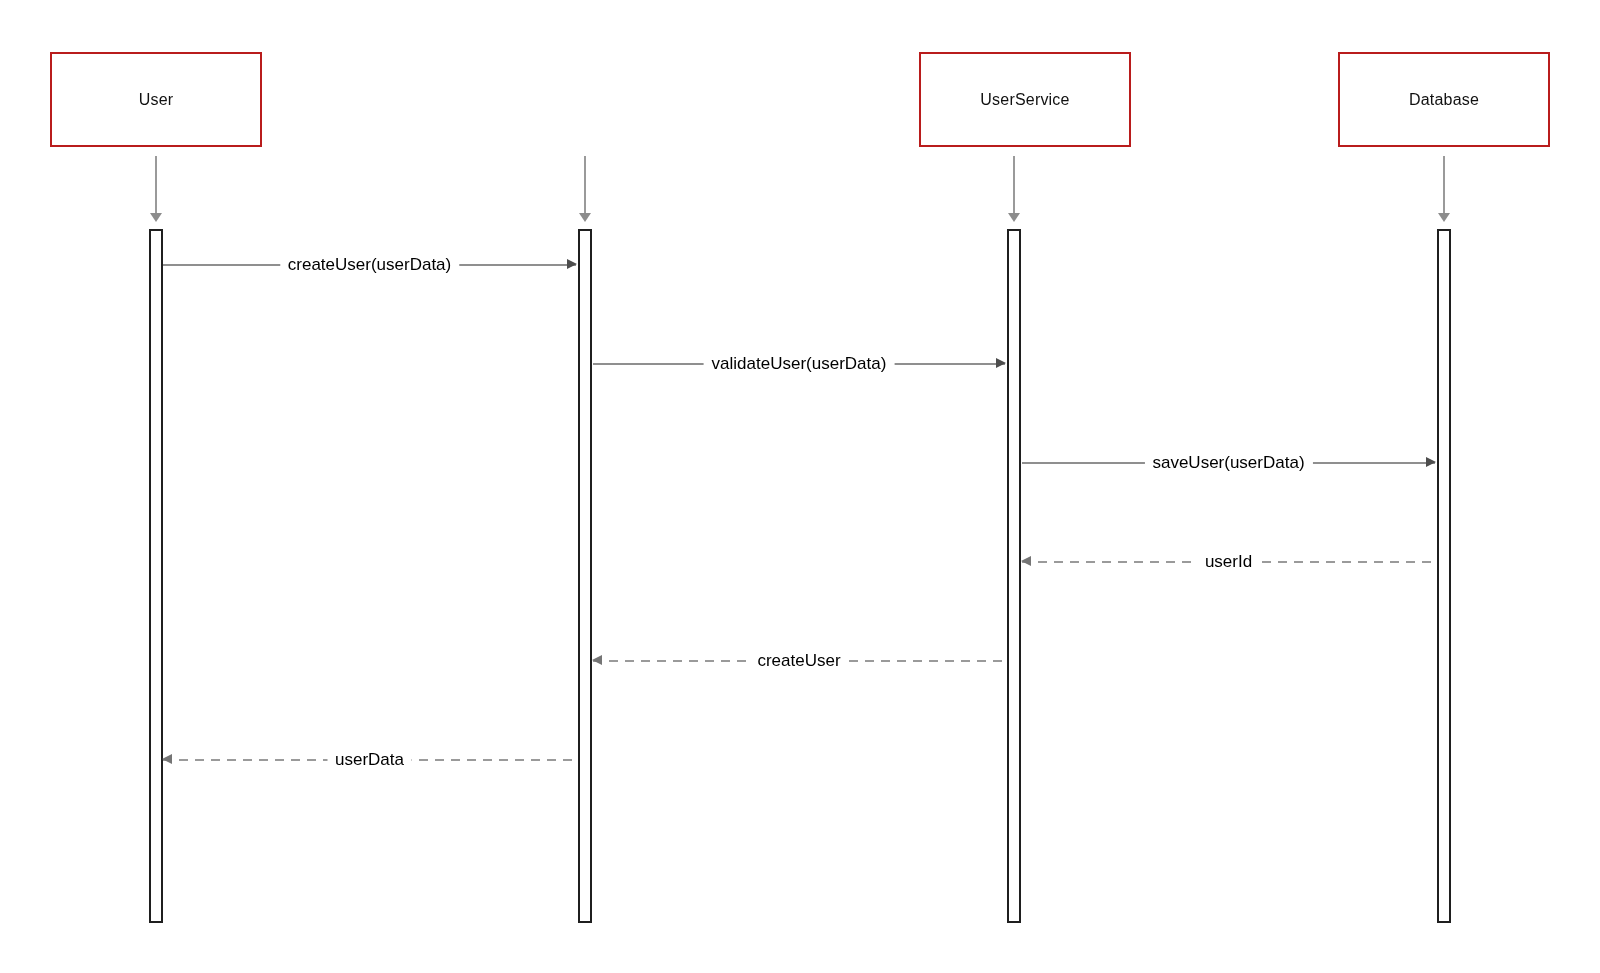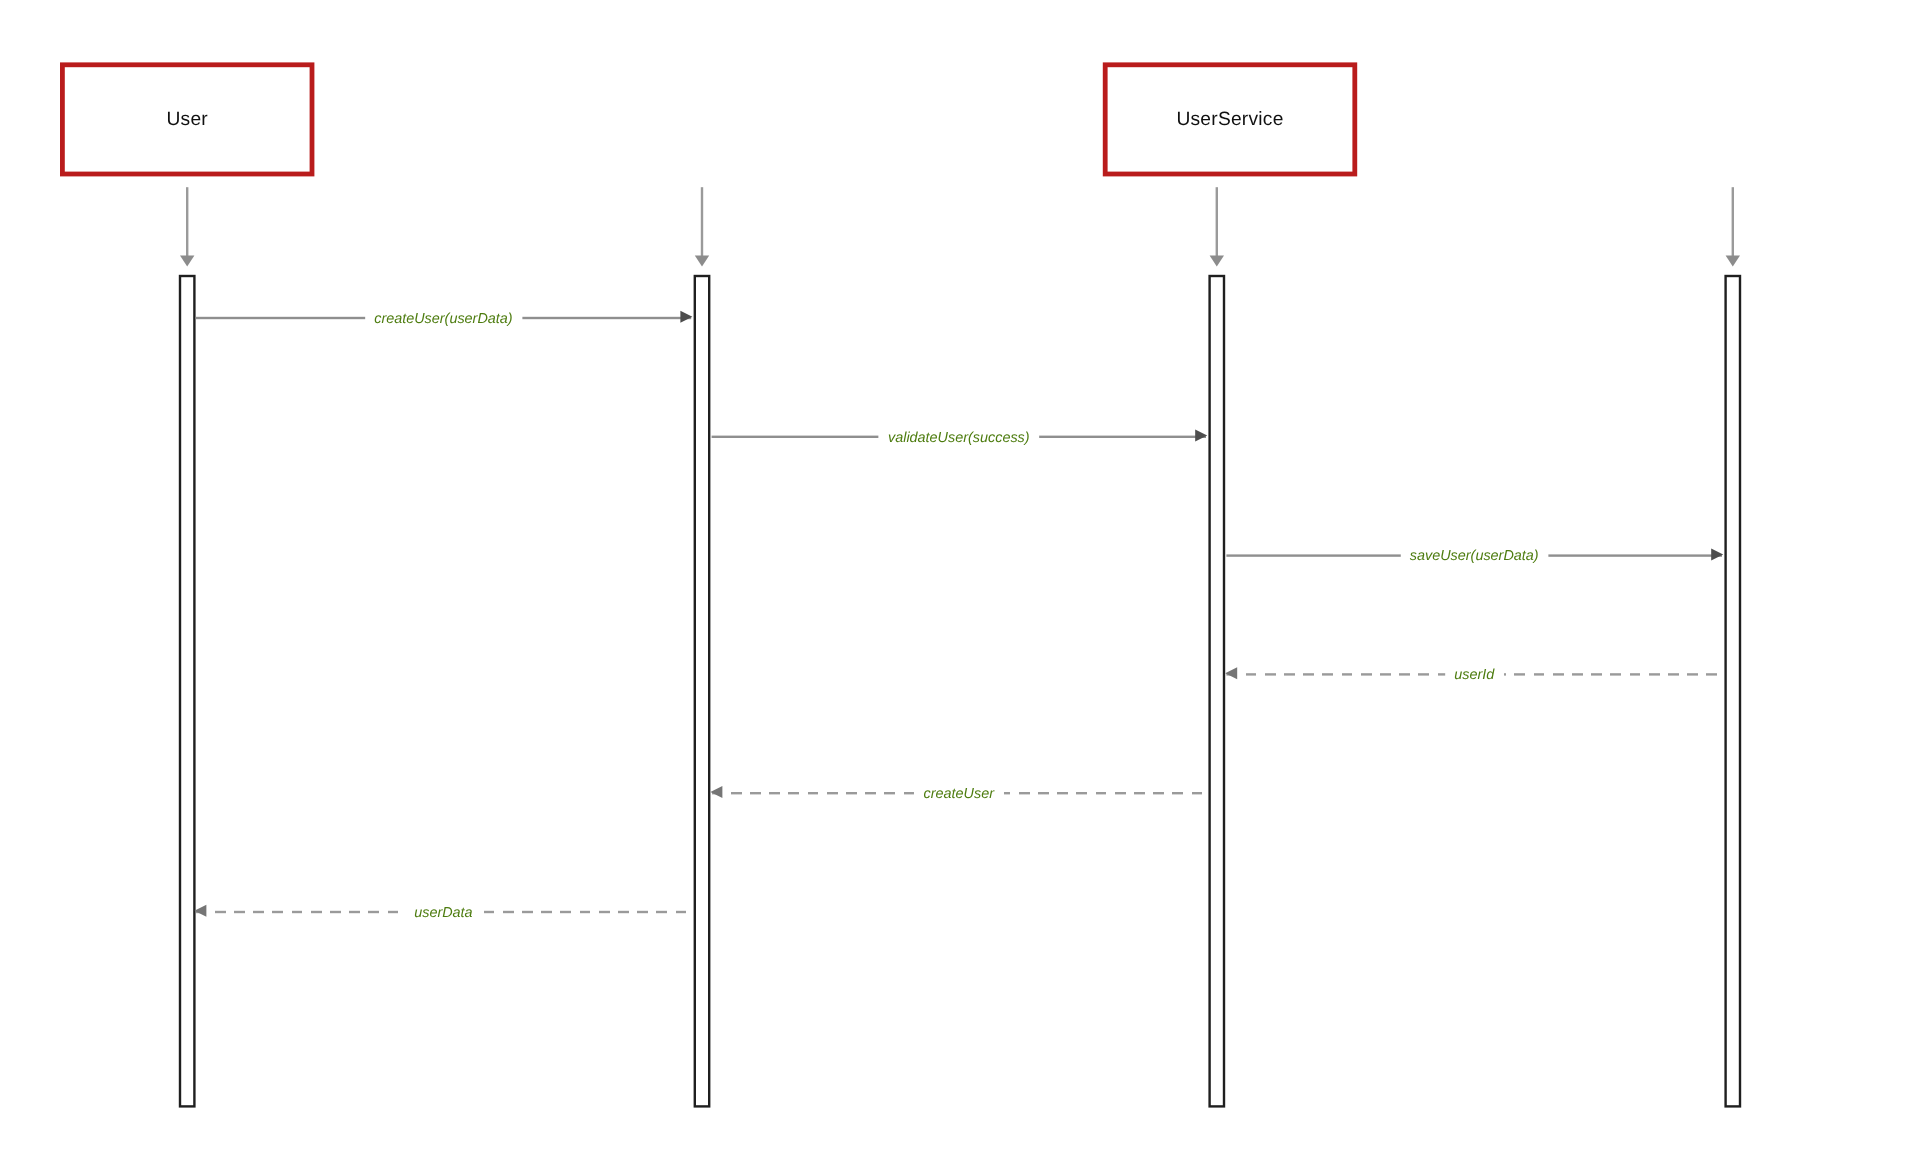--- a/index.html
+++ b/index.html
@@ -3,21 +3,21 @@
 <meta charset="utf-8">
 <style>
   html,body{margin:0;padding:0;background:#fff;}
   .canvas{
     position:relative;width:1600px;height:973px;background:#ffffff;overflow:hidden;
     font-family:"Liberation Sans", sans-serif;
   }
   
   .pbox{
     position:absolute;top:52px;width:212px;height:95px;box-sizing:border-box;
-    border:4px solid #b91c1c;background:#ffffff;
+    border:2px solid #b91c1c;background:#ffffff;
     display:flex;align-items:center;justify-content:center;
     font-size:16px;color:#111111;letter-spacing:.2px;
   }
   .p0{left:50px}.p1{left:479px}.p2{left:919px}.p3{left:1338px}
 
   
   .stem{position:absolute;top:156px;width:2px;height:58px;background:#9a9a9a;}
   .s0{left:155px}.s1{left:584px}.s2{left:1013px}.s3{left:1443px}
   .tipdown{
     position:absolute;top:213px;width:0;height:0;
@@ -33,21 +33,21 @@
   }
   .b0{left:149px}.b1{left:578px}.b2{left:1007px}.b3{left:1437px}
 
   
   .msg{position:absolute;height:0;}
   .msg .line{position:absolute;left:0;right:0;top:-1px;height:2px;}
   .msg.solid .line{background:#8f8f8f;}
   .msg.dashed .line{background:repeating-linear-gradient(90deg,#9a9a9a 0 9px,transparent 9px 16px);}
   .msg .label{
     position:absolute;left:50%;top:0;transform:translate(-50%,-50%);
-    background:#ffffff;padding:0 8px;font-size:12px;color:#4d7c0f;white-space:nowrap;font-style:italic;
+    background:#ffffff;padding:0 8px;font-size:17px;color:#000000;white-space:nowrap;
   }
   .headR{
     position:absolute;right:-1px;top:-6px;width:0;height:0;
     border-top:5px solid transparent;border-bottom:5px solid transparent;
     border-left:10px solid #4d4d4d;
   }
   .headL{
     position:absolute;left:-1px;top:-6px;width:0;height:0;
     border-top:5px solid transparent;border-bottom:5px solid transparent;
     border-right:10px solid #757575;
@@ -63,20 +63,23 @@
 <body>
 
 <div class="canvas">
 
   <div class="pbox p0">
     <span>User</span>
   </div>
   <div class="pbox p2">
     <span>UserService</span>
   </div>
+  <div class="pbox p3">
+    <span>Database</span>
+  </div>
 
   <div class="stem s0"></div>
   <div class="stem s1"></div>
   <div class="stem s2"></div>
   <div class="stem s3"></div>
   <div class="tipdown t0"></div>
   <div class="tipdown t1"></div>
   <div class="tipdown t2"></div>
   <div class="tipdown t3"></div>
 
@@ -87,21 +90,21 @@
 
   <div class="msg solid m0">
     <div class="line"></div>
     <div class="headR"></div>
     <div class="label">createUser(userData)</div>
   </div>
 
   <div class="msg solid m1">
     <div class="line"></div>
     <div class="headR"></div>
-    <div class="label">validateUser(success)</div>
+    <div class="label">validateUser(userData)</div>
   </div>
 
   <div class="msg solid m2">
     <div class="line"></div>
     <div class="headR"></div>
     <div class="label">saveUser(userData)</div>
   </div>
 
   <div class="msg dashed m3">
     <div class="line"></div>

